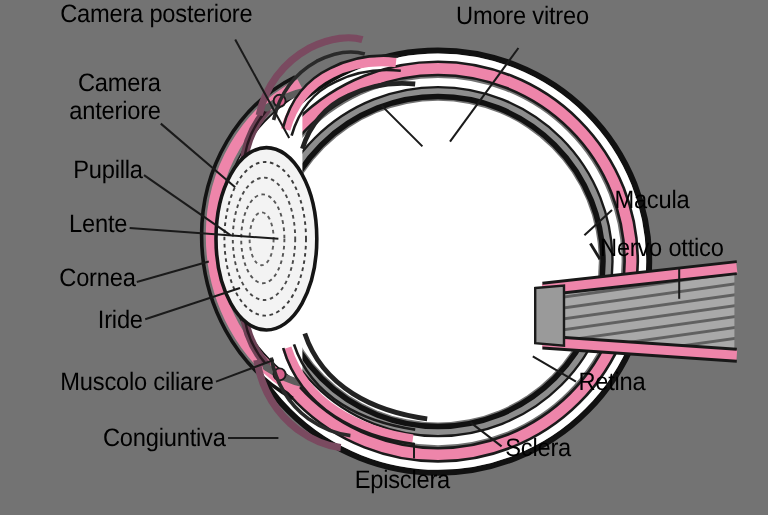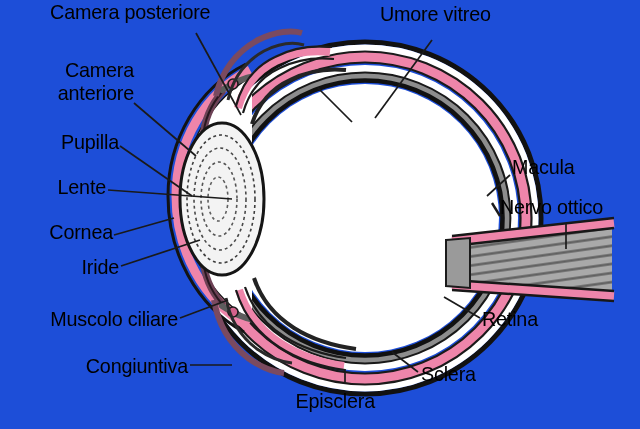--- a/index.html
+++ b/index.html
@@ -10,21 +10,21 @@
   body {
     width: 640px;
     height: 429px;
     overflow: hidden;
     font-family: "Liberation Sans", sans-serif;
   }
   #diagram-root {
     position: relative;
     width: 640px;
     height: 429px;
-    background: #1d4ed8;
+    background: #737373;
   }
   #eye-svg {
     position: absolute;
     top: 0;
     left: 0;
     width: 640px;
     height: 429px;
     display: block;
   }
   .dlabel {

